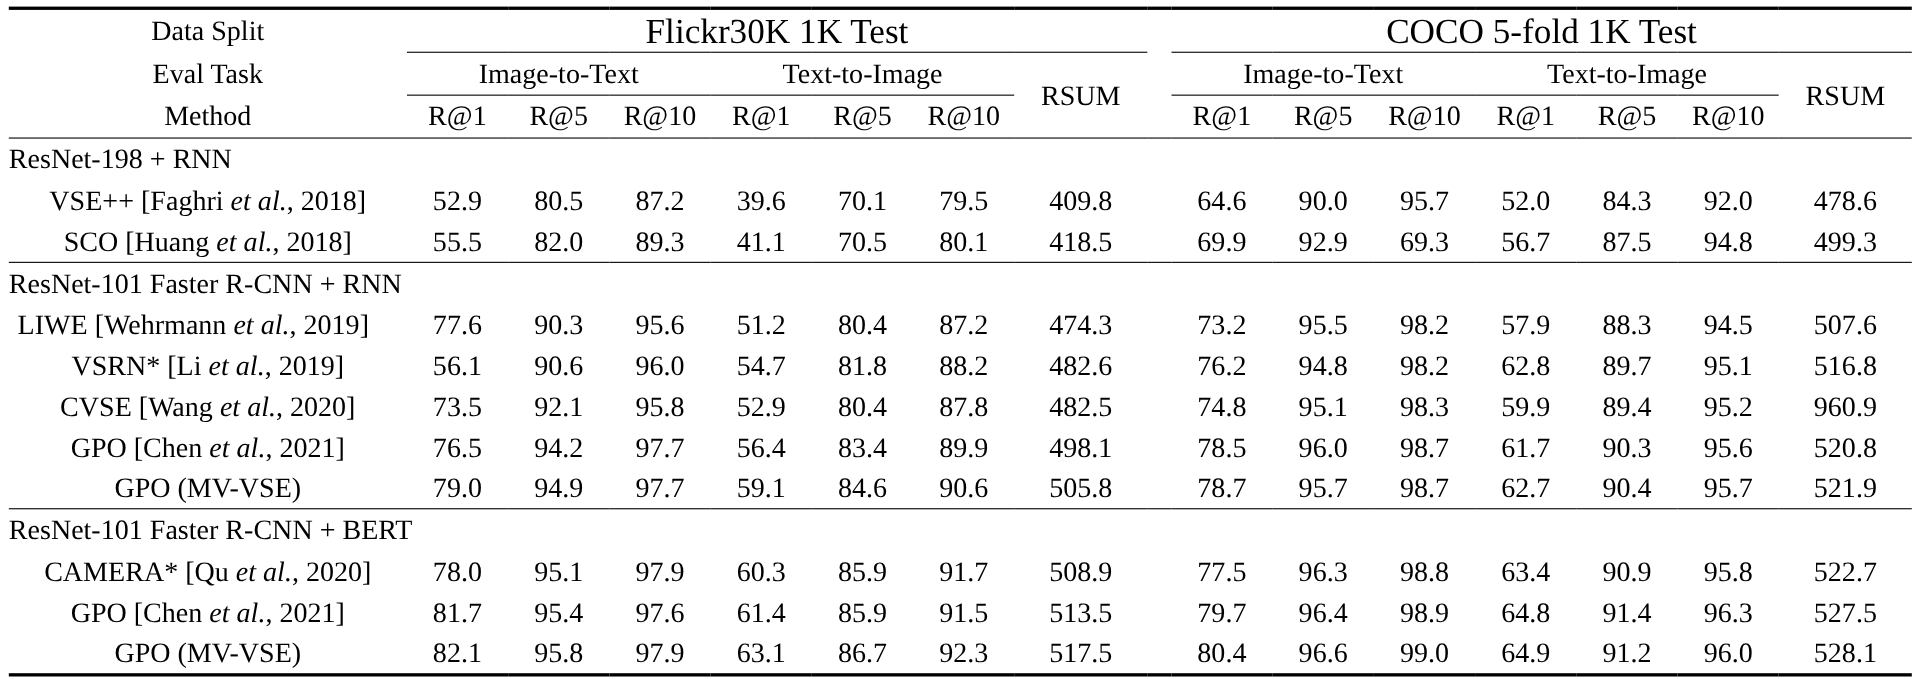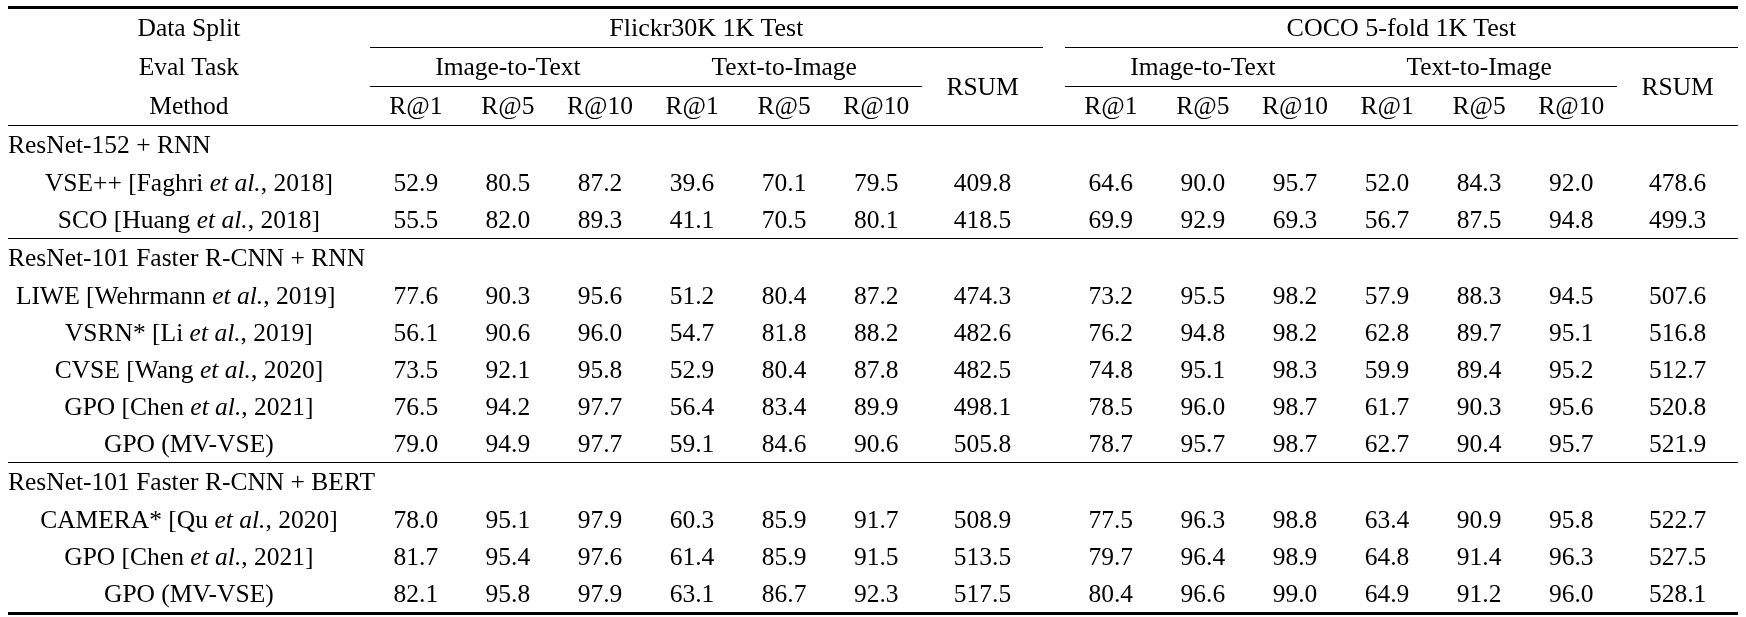--- a/index.html
+++ b/index.html
@@ -43,21 +43,21 @@
   
   .toprule td { border-top: 3.2px solid #000; height: 0; font-size: 0; line-height: 0; }
   .midrule td { border-top: 1.6px solid #000; height: 0; font-size: 0; line-height: 0; }
   .bottomrule td { border-top: 3.2px solid #000; height: 0; font-size: 0; line-height: 0; }
 
   .hdr-row td { height: 38px; }
   .hdr-label { text-align: center; padding-left: 6px; }
   .hdr-group {
     text-align: center;
     font-weight: bold;
-    font-size: 26px;
+    font-size: 32px;
     border-bottom: 1.6px solid #000;
     padding-bottom: 2px;
   }
   .hdr-sub {
     text-align: center;
     border-bottom: 1.4px solid #000;
     padding-bottom: 1px;
   }
   .hdr-rsum {
     text-align: center;
@@ -139,21 +139,21 @@
           <td class="hdr-plain">R@5</td>
           <td class="hdr-plain">R@10</td>
           <td class="hdr-plain">R@1</td>
           <td class="hdr-plain">R@5</td>
           <td class="hdr-plain">R@10</td>
         </tr>
         <tr class="midrule">
           <td colspan="16"></td>
         </tr>
         <tr class="section-row">
-          <td colspan="16">ResNet-152 + RNN</td>
+          <td colspan="16">ResNet-198 + RNN</td>
         </tr>
         <tr class="data-row">
           <td class="method-cell"><span class="">VSE++ [Faghri </span><span class="italic">et al.</span><span class="">, 2018]</span></td>
           <td class="num">52.9</td>
           <td class="num">80.5</td>
           <td class="num">87.2</td>
           <td class="num">39.6</td>
           <td class="num">70.1</td>
           <td class="num">79.5</td>
           <td class="num">409.8</td>
@@ -235,21 +235,21 @@
           <td class="num">80.4</td>
           <td class="num">87.8</td>
           <td class="num">482.5</td>
           <td></td>
           <td class="num">74.8</td>
           <td class="num">95.1</td>
           <td class="num">98.3</td>
           <td class="num">59.9</td>
           <td class="num">89.4</td>
           <td class="num">95.2</td>
-          <td class="num">512.7</td>
+          <td class="num">960.9</td>
         </tr>
         <tr class="data-row">
           <td class="method-cell"><span class="">GPO [Chen </span><span class="italic">et al.</span><span class="">, 2021]</span></td>
           <td class="num">76.5</td>
           <td class="num">94.2</td>
           <td class="num bold">97.7</td>
           <td class="num">56.4</td>
           <td class="num">83.4</td>
           <td class="num">89.9</td>
           <td class="num">498.1</td>

